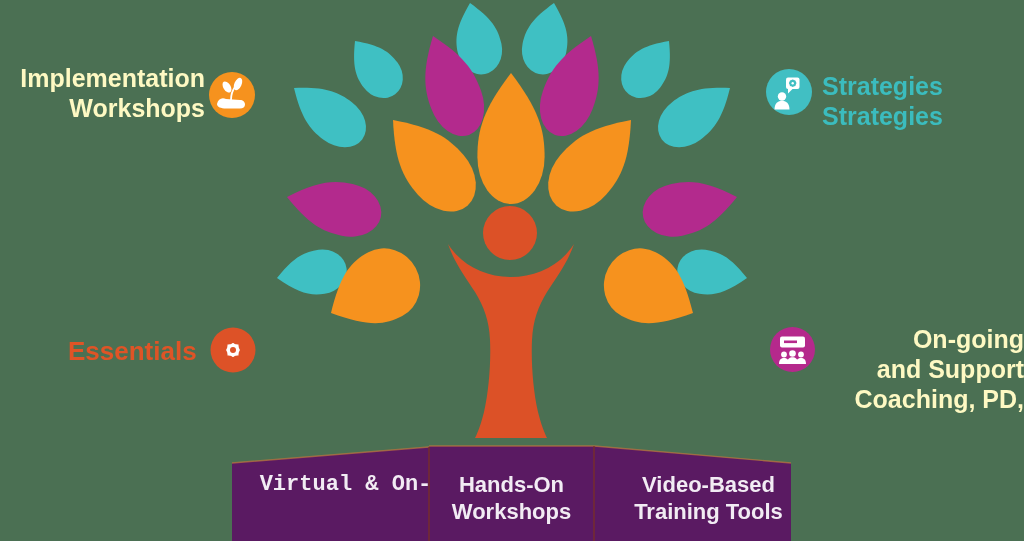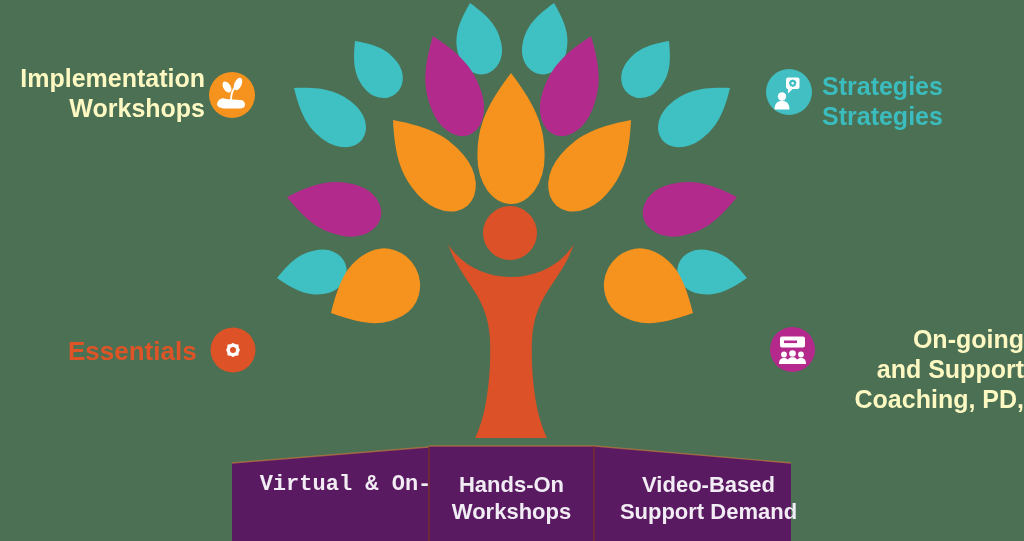--- a/index.html
+++ b/index.html
@@ -145,16 +145,16 @@
 
   <div class="boxlabel bx-left">
     <div>Virtual &amp; On-</div>
   </div>
   <div class="boxlabel bx-center">
     <div>Hands-On</div>
     <div>Workshops</div>
   </div>
   <div class="boxlabel bx-right">
     <div>Video-Based</div>
-    <div>Support Demand</div>
+    <div>Training Tools</div>
   </div>
 
 </div>
 
 </body></html>

